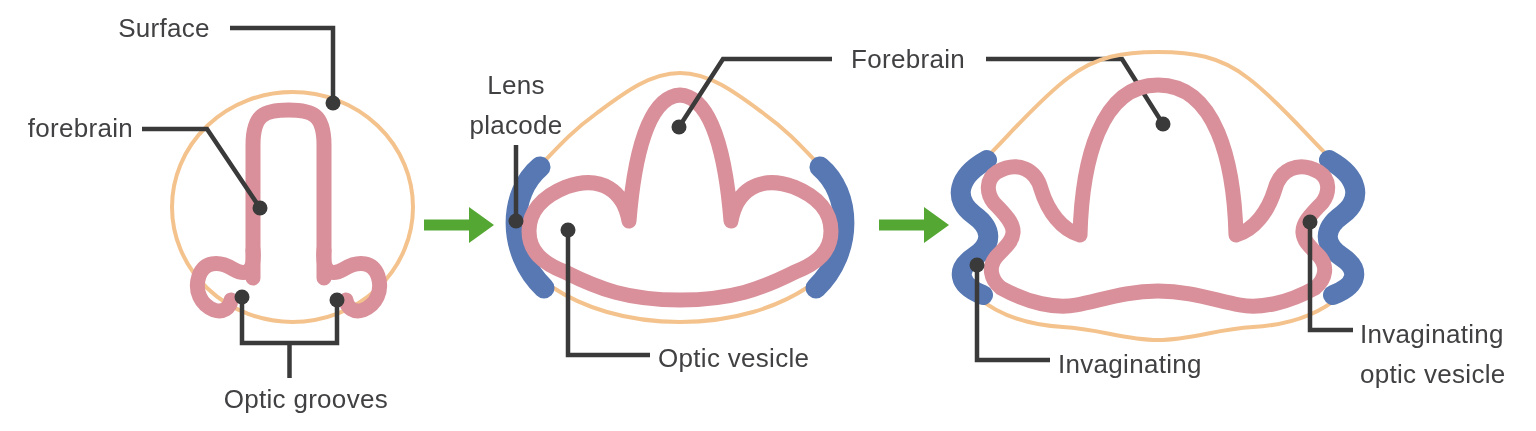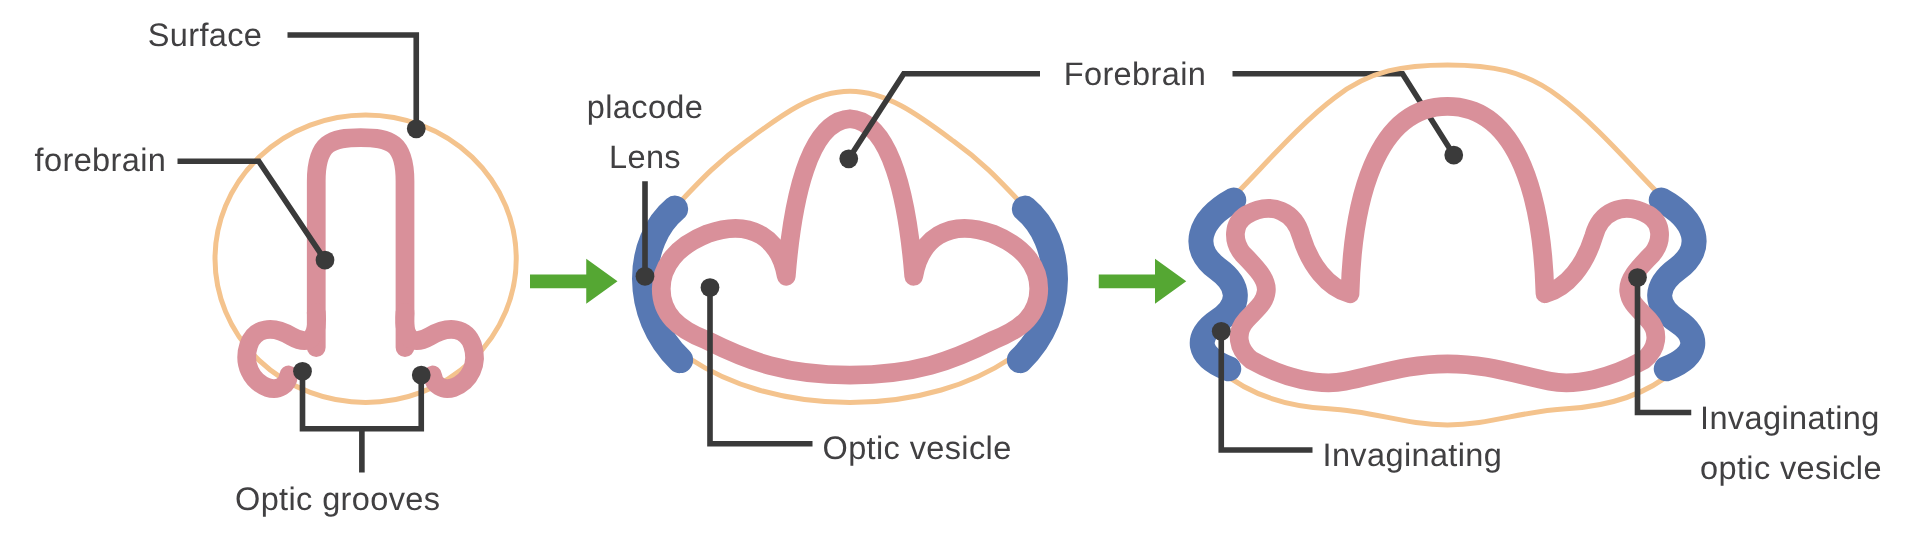--- a/index.html
+++ b/index.html
@@ -26,21 +26,21 @@
     position: absolute;
     font-size: 26px;
     line-height: 40px;
     color: #414042;
     white-space: nowrap;
     letter-spacing: 0.3px;
   }
   .label span { display: block; }
   .lbl-surface-ectoderm   { left: 64px;   top: 8px;   width: 200px; text-align: center; }
   .lbl-wall-of-forebrain  { left: 0px;    top: 108px; width: 133px; text-align: right; }
-  .lbl-optic-grooves      { left: 188px;  top: 379px; width: 200px; text-align: left; }
+  .lbl-optic-grooves      { left: 188px;  top: 379px; width: 200px; text-align: right; }
   .lbl-lens-placode       { left: 416px;  top: 65px;  width: 200px; text-align: center; }
   .lbl-forebrain          { left: 808px;  top: 39px;  width: 200px; text-align: center; }
   .lbl-optic-vesicle      { left: 658px;  top: 338px; text-align: left; }
   .lbl-inv-lens-placode   { left: 1058px; top: 344px; text-align: left; }
   .lbl-inv-optic-vesicle  { left: 1360px; top: 314px; text-align: left; }
 </style>
 </head>
 <body>
 
 <div class="canvas">
@@ -104,22 +104,22 @@
 
   <div class="label lbl-wall-of-forebrain">
     <span>forebrain</span>
   </div>
 
   <div class="label lbl-optic-grooves">
     <span>Optic grooves</span>
   </div>
 
   <div class="label lbl-lens-placode">
+    <span>Lens</span>
     <span>placode</span>
-    <span>Lens</span>
   </div>
 
   <div class="label lbl-forebrain">
     <span>Forebrain</span>
   </div>
 
   <div class="label lbl-optic-vesicle">
     <span>Optic vesicle</span>
   </div>
 

